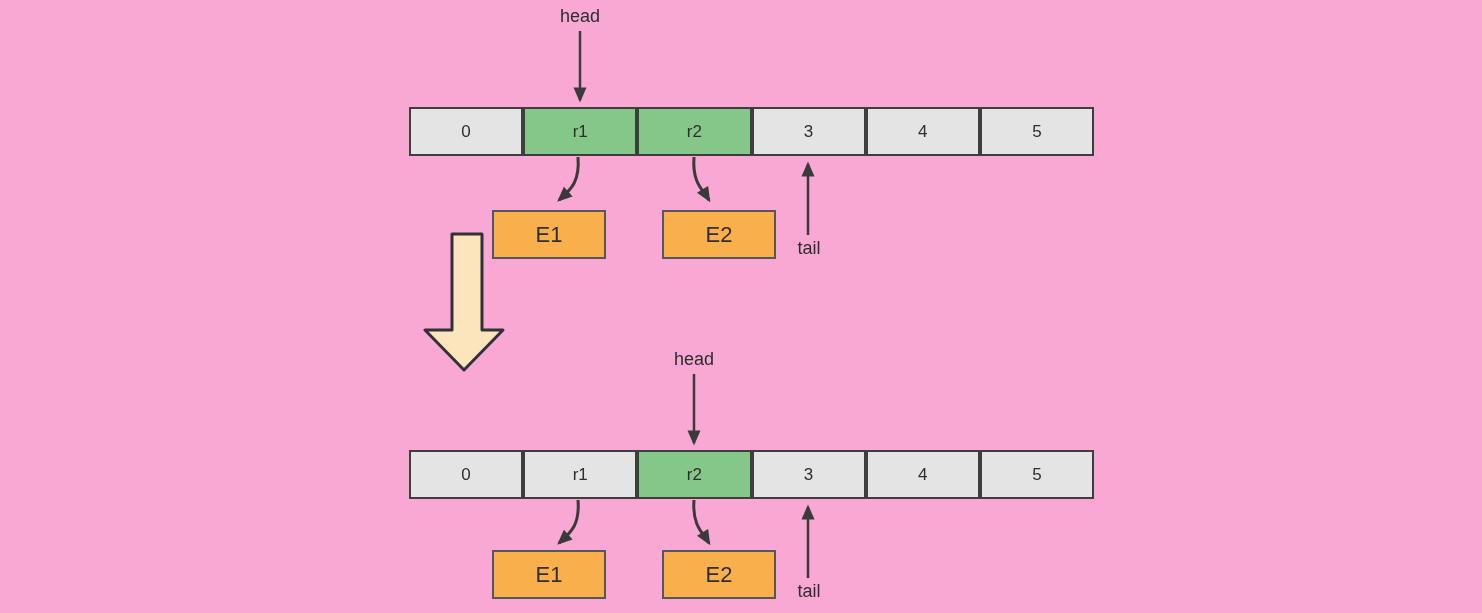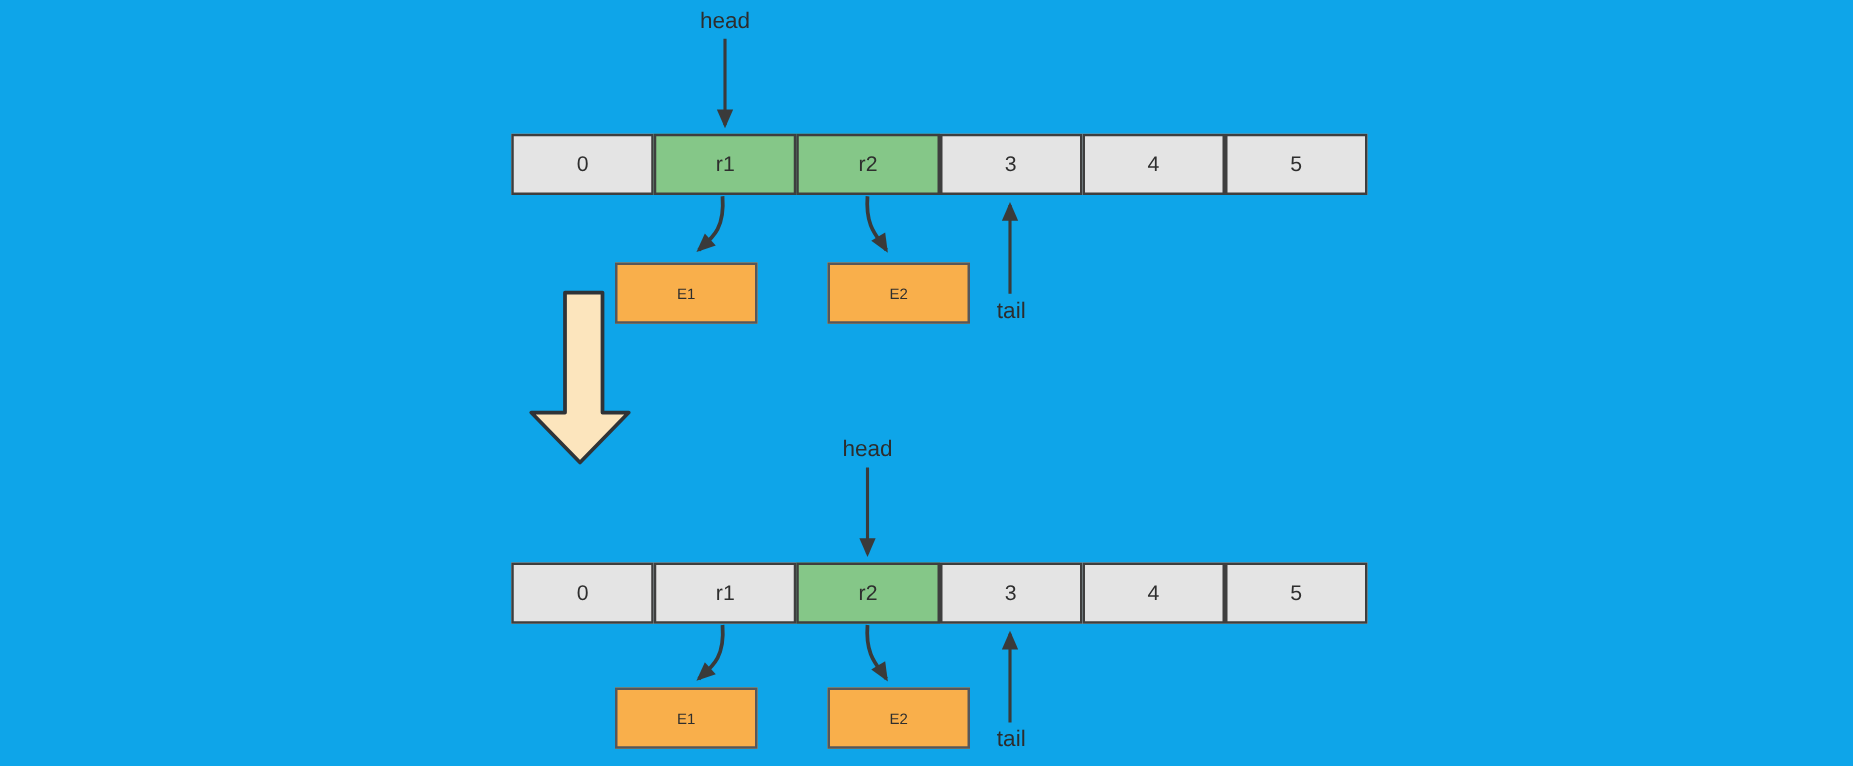--- a/index.html
+++ b/index.html
@@ -4,21 +4,21 @@
 <style>
   html, body {
     margin: 0;
     padding: 0;
     background: #ffffff;
   }
   .canvas {
     position: relative;
     width: 1482px;
     height: 613px;
-    background: #0ea5e9;
+    background: #f9a8d4;
     font-family: "Liberation Sans", sans-serif;
     overflow: hidden;
   }
   .overlay {
     position: absolute;
     left: 0; top: 0;
     width: 1482px;
     height: 613px;
     pointer-events: none;
   }
@@ -56,21 +56,21 @@
   .ebox {
     position: absolute;
     box-sizing: border-box;
     width: 114px;
     height: 49px;
     background: #F9AF4B;
     border: 2px solid #56575A;
     display: flex;
     align-items: center;
     justify-content: center;
-    font-size: 12px;
+    font-size: 22px;
     color: #2E2E2E;
   }
   .e1-top { left: 492px; top: 210px; }
   .e2-top { left: 662px; top: 210px; }
   .e1-bottom { left: 492px; top: 550px; }
   .e2-bottom { left: 662px; top: 550px; }
   .head-top { left: 580px; top: 6px; }
   .tail-top { left: 809px; top: 238px; }
   .head-bottom { left: 694px; top: 349px; }
   .tail-bottom { left: 809px; top: 581px; }

